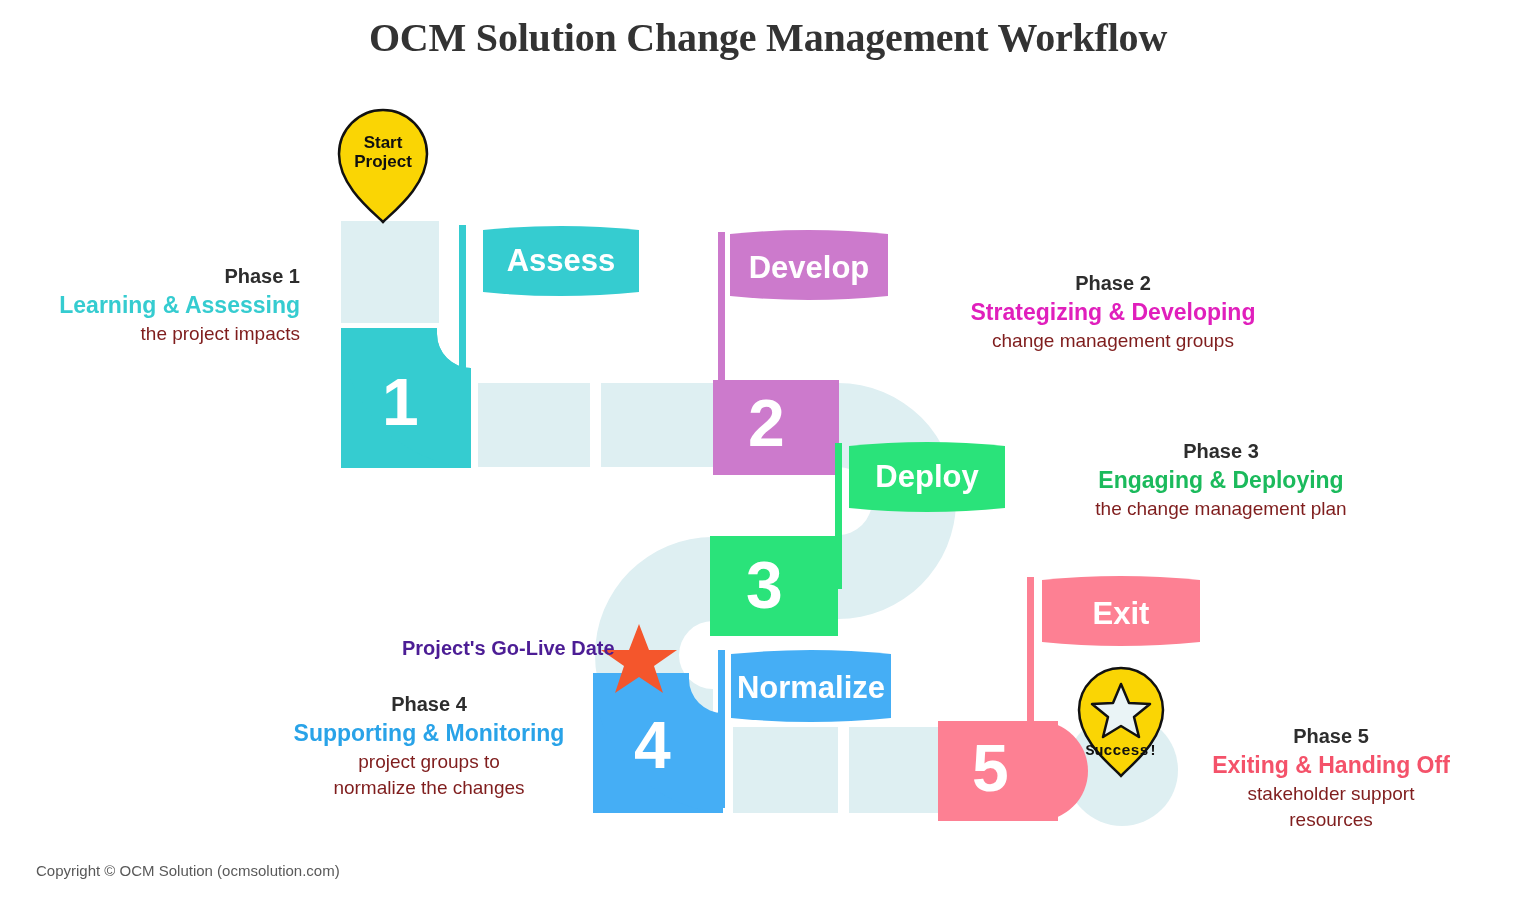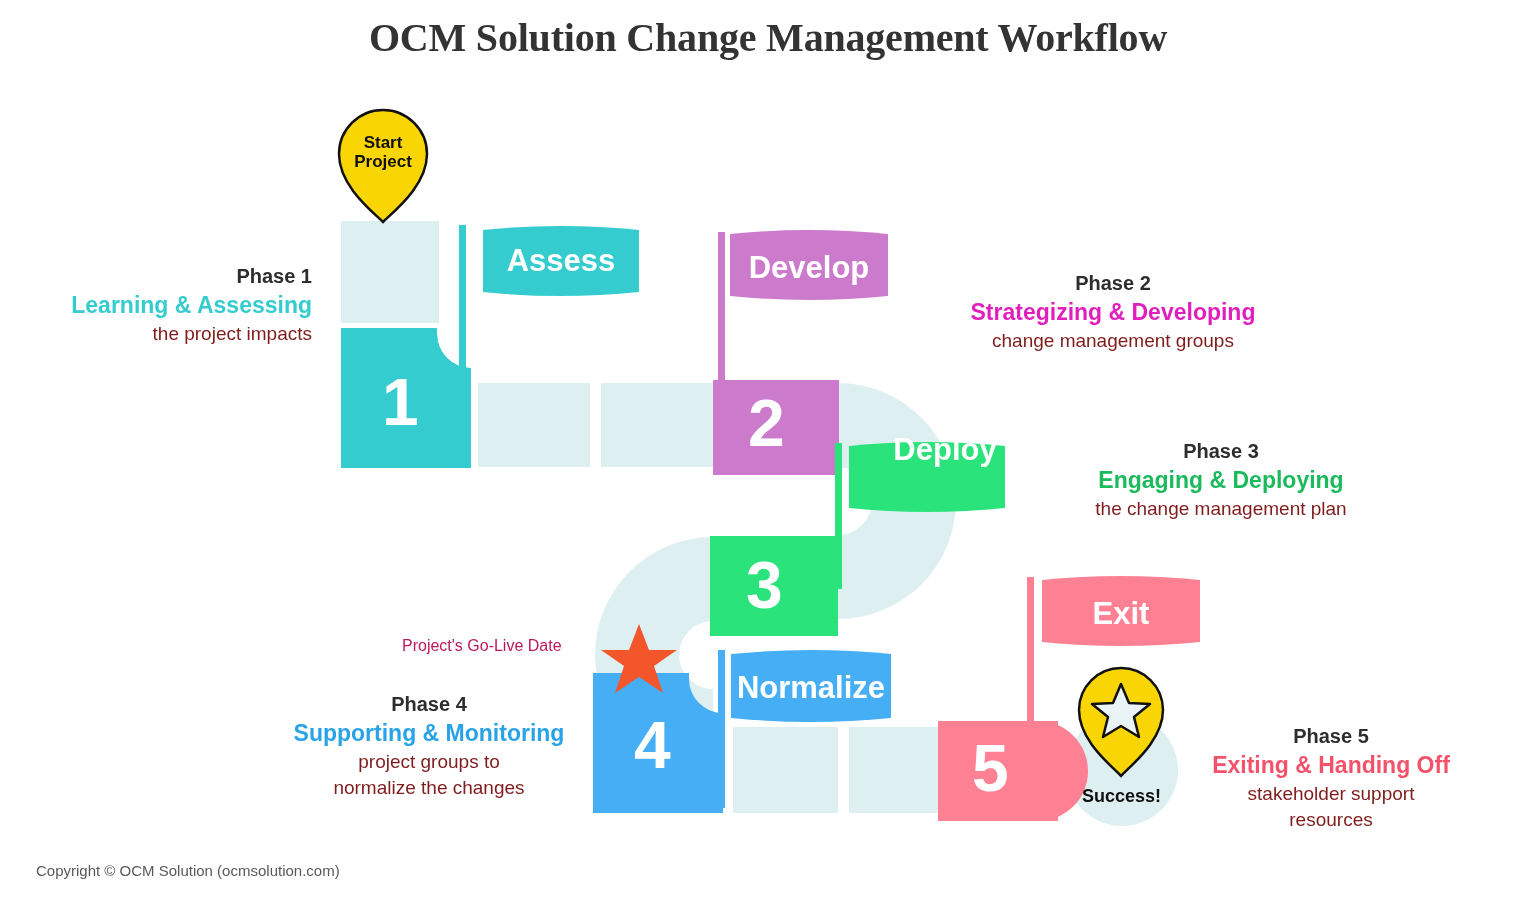--- a/index.html
+++ b/index.html
@@ -63,21 +63,21 @@
 
   
   .pin-label{
     position:absolute;color:#101010;font-weight:bold;
     text-align:center;line-height:1.12;pointer-events:none;
   }
 
   
   #golive-label{
     position:absolute;left:402px;top:637px;
-    font-size:16px;font-weight:normal;color:#be185d;
+    font-size:20px;font-weight:bold;color:#4c1d95;
     white-space:nowrap;
   }
 </style>
 </head>
 <body>
 
 <div id="stage">
 
   <div id="title">OCM Solution Change Management Workflow</div>
 
@@ -140,45 +140,45 @@
     <path d="M1121 668 a42 42 0 0 1 42 42 c0 31 -33 56 -42 66 c-9 -10 -42 -35 -42 -66 a42 42 0 0 1 42 -42 z" fill="#FAD504" stroke="#111111" stroke-width="2.5"></path>
     <polygon points="1121,684 1129,703 1150,704 1134,717 1139,737 1121,726 1103,737 1108,717 1092,704 1113,703" fill="#EAF4F6" stroke="#111111" stroke-width="2.5" stroke-linejoin="round"></polygon>
   </svg>
 
   <div class="flag" style="left:483px;top:230px;width:156px;height:62px;">
     <span class="flag-label">Assess</span>
   </div>
   <div class="flag" style="left:730px;top:238px;width:158px;height:60px;">
     <span class="flag-label">Develop</span>
   </div>
-  <div class="flag" style="left:849px;top:420px;width:156px;height:60px;padding-left:36px;">
+  <div class="flag" style="left:849px;top:447px;width:156px;height:60px;">
     <span class="flag-label">Deploy</span>
   </div>
   <div class="flag" style="left:731px;top:657px;width:160px;height:62px;">
     <span class="flag-label">Normalize</span>
   </div>
   <div class="flag" style="left:1042px;top:584px;width:158px;height:60px;">
     <span class="flag-label">Exit</span>
   </div>
 
   <div class="step-num" style="left:382px;top:369px;">1</div>
   <div class="step-num" style="left:748px;top:390px;">2</div>
   <div class="step-num" style="left:746px;top:552px;">3</div>
   <div class="step-num" style="left:634px;top:712px;">4</div>
   <div class="step-num" style="left:972px;top:735px;">5</div>
 
   <div class="pin-label" style="left:333px;top:133px;width:100px;font-size:17px;">
     <span>Start</span><br>
     <span>Project</span>
   </div>
-  <div class="pin-label" style="left:1069px;top:786px;width:105px;font-size:18px;">Success!</div>
+  <div class="pin-label" style="left:1069px;top:744px;width:105px;font-size:15px;font-family:Liberation Mono, monospace;">Success!</div>
 
   <div id="golive-label">Project's Go-Live Date</div>
 
-  <div class="phase-block ta-right" style="left:0px;top:263px;width:300px;padding-left:12px;">
+  <div class="phase-block ta-right" style="left:0px;top:263px;width:300px;">
     <div class="p-num">Phase 1</div>
     <div class="p-title" style="color:#35CCD0;">Learning &amp; Assessing</div>
     <div class="p-sub">the project impacts</div>
   </div>
 
   <div class="phase-block ta-center" style="left:913px;top:270px;width:400px;">
     <div class="p-num">Phase 2</div>
     <div class="p-title" style="color:#E01FBC;">Strategizing &amp; Developing</div>
     <div class="p-sub">change management groups</div>
   </div>

